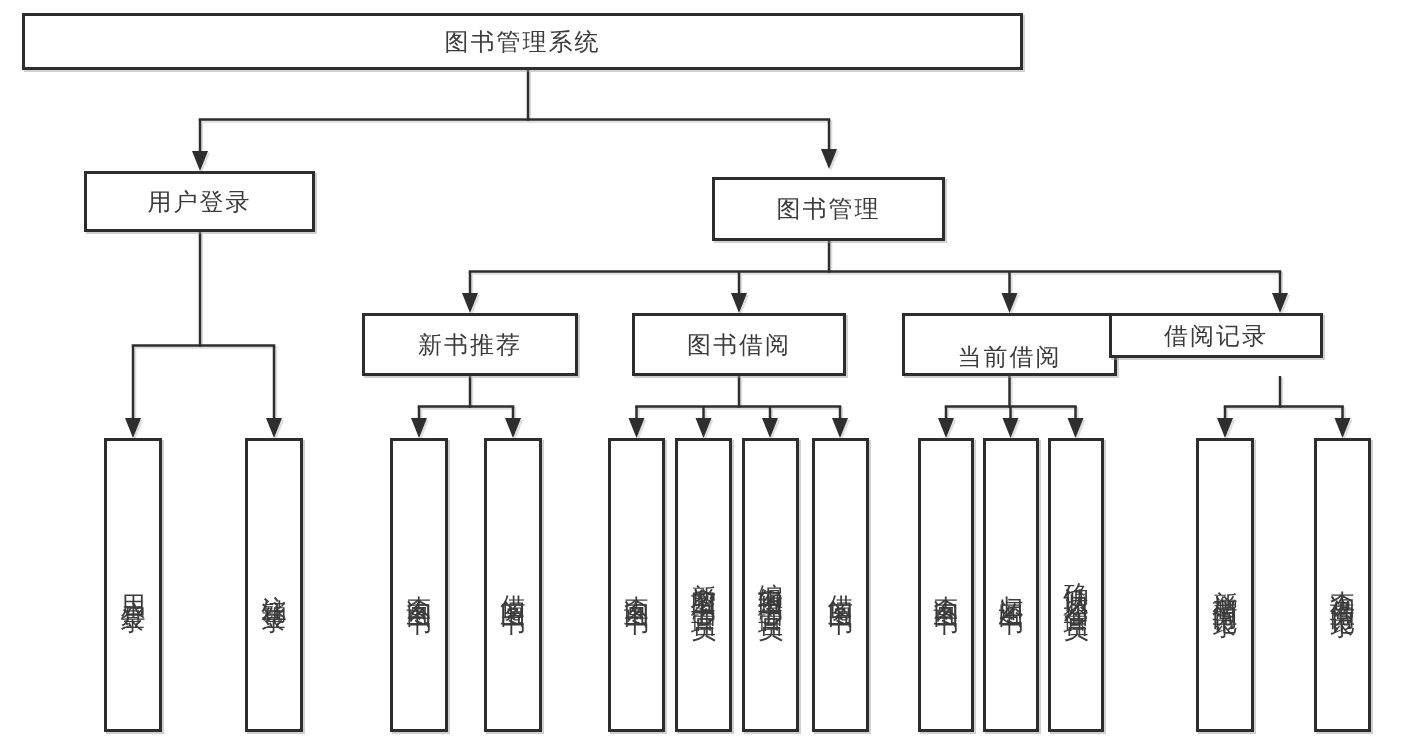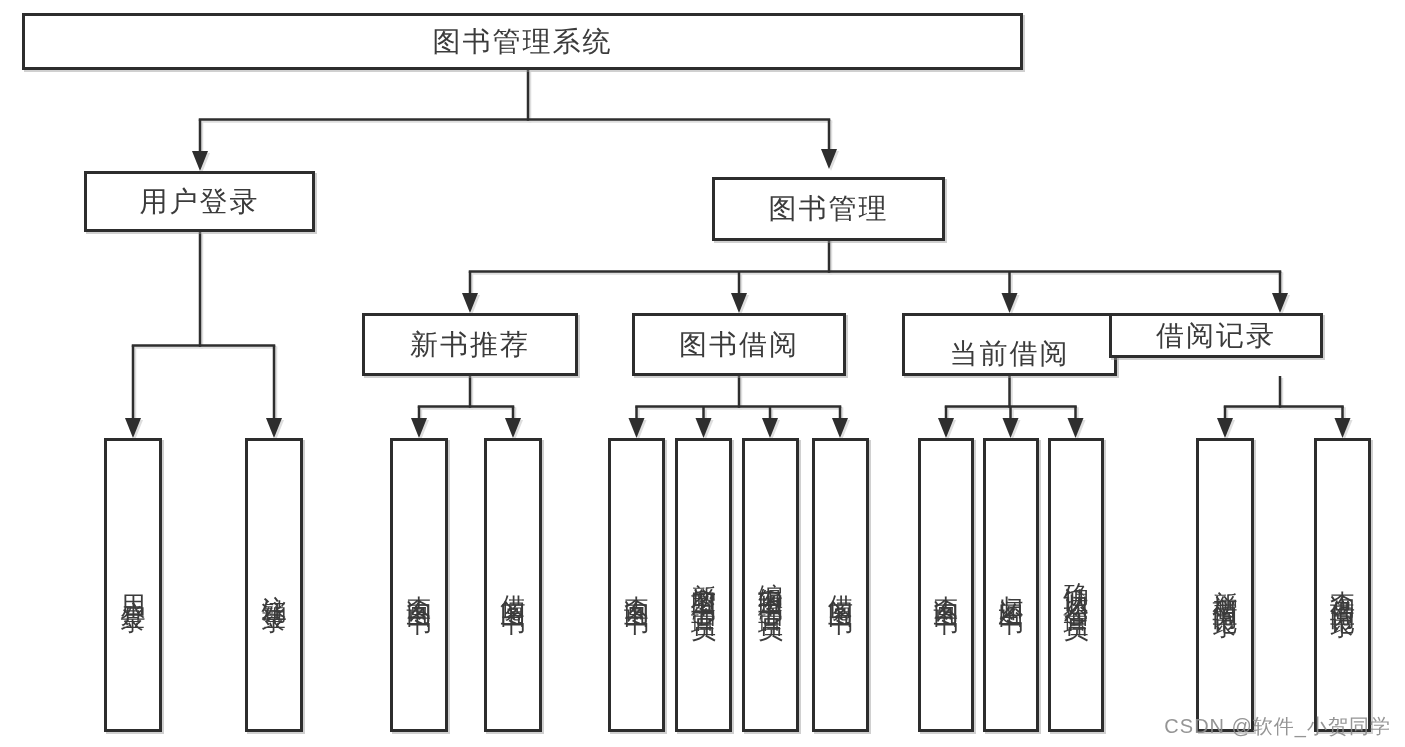--- a/index.html
+++ b/index.html
@@ -7,21 +7,21 @@
     position:relative;width:1405px;height:747px;background:#ffffff;overflow:hidden;
     font-family:"Liberation Sans","DejaVu Sans",sans-serif;
   }
   #connector-svg{position:absolute;left:0;top:0;width:1405px;height:747px;
     filter:drop-shadow(2px 2px 0 rgba(160,160,160,.35));}
   .node{
     position:absolute;box-sizing:border-box;background:#ffffff;
     border:3px solid #2d2d2d;display:flex;align-items:center;justify-content:center;
     box-shadow:2px 2px 0 rgba(150,150,150,.45);
   }
-  .node-label{font-size:28px;color:#3b3b3b;letter-spacing:2px;white-space:nowrap;}
+  .node-label{font-size:24px;color:#3b3b3b;letter-spacing:2px;white-space:nowrap;}
   .leaf-label{
     writing-mode:vertical-rl;text-orientation:mixed;
     font-size:25px;color:#3b3b3b;letter-spacing:5px;line-height:1;white-space:nowrap;
   }
   #watermark{
     position:absolute;right:14px;bottom:7px;z-index:9;
     font-size:20px;color:rgba(140,140,140,.92);letter-spacing:1px;white-space:nowrap;
   }
 </style>
 </head>
@@ -137,14 +137,13 @@
       <div class="node leaf" style="left: 1048px; top: 438px; width: 56px; height: 294px;">
         <span class="leaf-label">确认归还（管理员）</span>
       </div>
       <div class="node leaf" style="left: 1196px; top: 438px; width: 58px; height: 294px;">
         <span class="leaf-label">新增借阅记录</span>
       </div>
       <div class="node leaf" style="left: 1314px; top: 438px; width: 57px; height: 294px;">
         <span class="leaf-label">查询借阅记录</span>
       </div>
     </div>
-  <div id="watermark">CSDN @软件_小贺同学</div>
 </div>
 
 </body></html>

